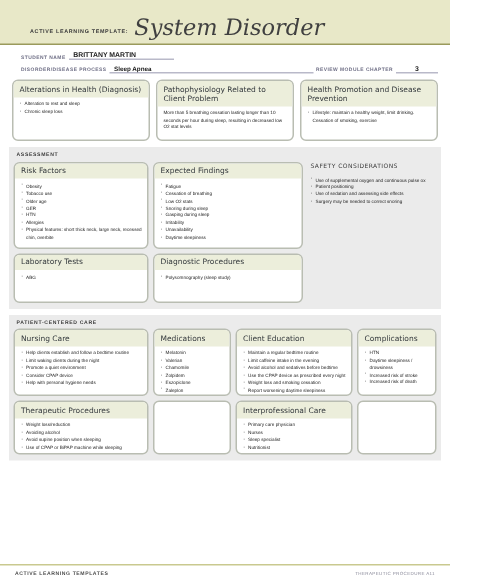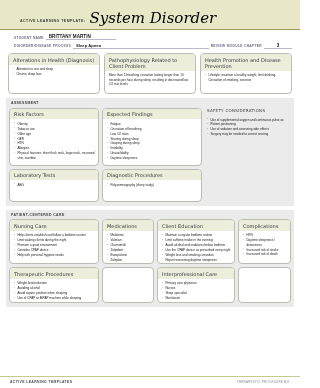--- a/index.html
+++ b/index.html
@@ -16,21 +16,21 @@
     height: 30px; background: #e8e8c8;
     border-bottom: 1.2px solid #9a9a5c;
     display: flex; align-items: flex-end; padding: 0 0 3px 20px;
   }
   .hdr-kicker {
     font-size: 3.6px; letter-spacing: .45px; font-weight: bold;
     color: #3b3b3b; text-transform: uppercase; margin-bottom: 2.6px;
   }
   .hdr-title {
     font-family: "DejaVu Serif", serif; font-style: italic;
-    font-size: 15px; color: #000000; margin-left: 4px; line-height: 1;
+    font-size: 15px; color: #404040; margin-left: 4px; line-height: 1;
   }
 
   
   .fields { padding: 4px 8px 0 14px; }
   .frow { display: flex; align-items: flex-end; gap: 2px; margin-bottom: 2.5px; }
   .flabel {
     font-size: 3.3px; letter-spacing: .3px; color: #6f6f86;
     text-transform: uppercase; font-weight: bold; white-space: nowrap;
     padding-bottom: .5px;
   }

